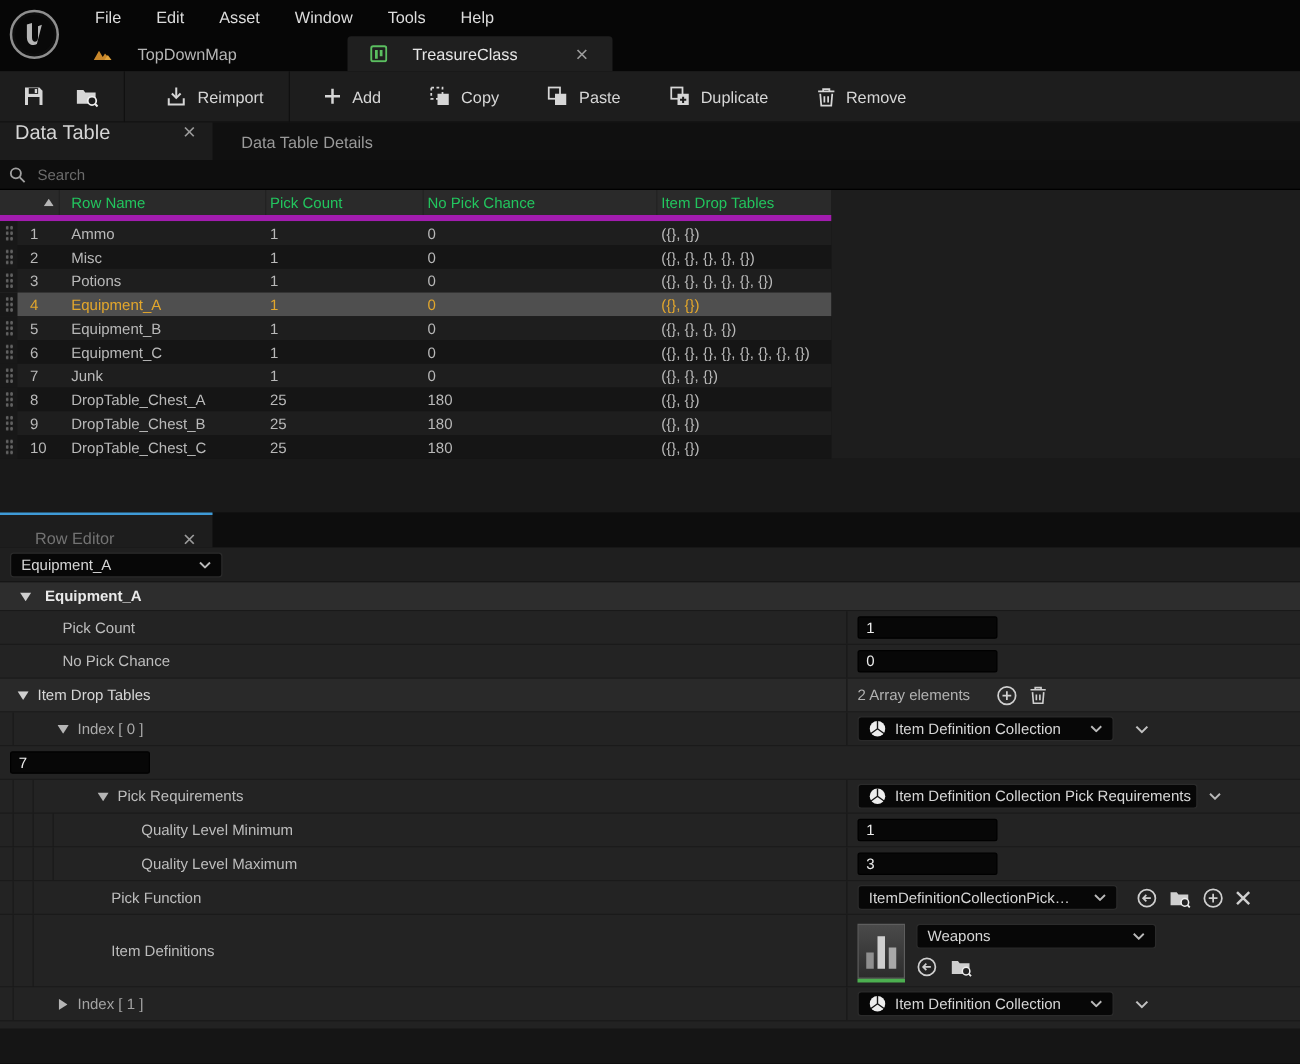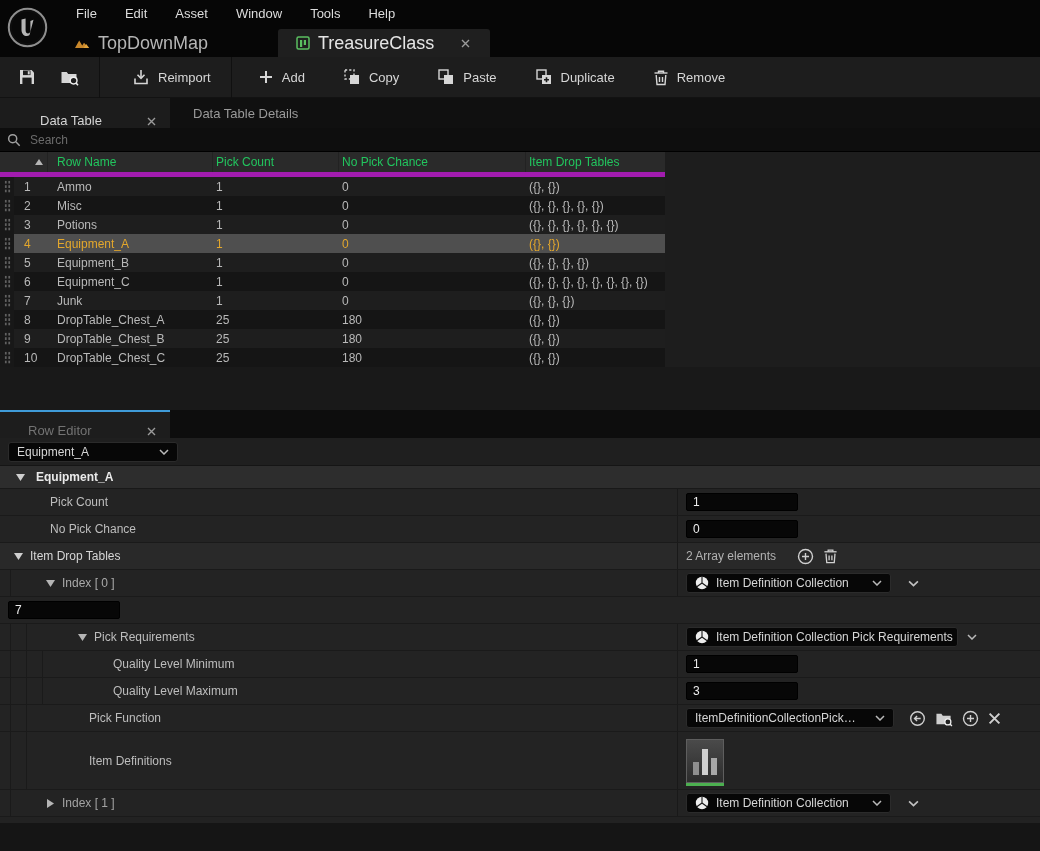--- a/index.html
+++ b/index.html
@@ -8,35 +8,35 @@
   #root { position:relative; width:1040px; height:851px; background:#161616; overflow:hidden; color:#c8c8c8; }
   .abs { position:absolute; }
   svg { display:block; }
 
   
   .topbar { left:0; top:0; width:1040px; height:57px; background:#060606; }
   .logo { left:7px; top:7px; width:41px; height:41px; }
   .menus { left:62px; top:0; height:27px; display:flex; align-items:center; }
   .menu-item { padding:0 14px; font-size:13px; color:#dcdcdc; height:27px; display:flex; align-items:center; cursor:default; }
   .asset-tabs { left:56px; top:29px; height:28px; display:flex; }
-  .atab { height:28px; display:flex; align-items:center; gap:8px; padding:0 18px; font-size:18px; color:#b5b5b5; }
+  .atab { height:28px; display:flex; align-items:center; gap:20px; padding:0 18px; font-size:13px; color:#b5b5b5; }
   .atab.inactive { width:222px; }
   .atab.active { width:212px; background:#1f1f1f; color:#e5e5e5; border-radius:3px 3px 0 0; }
   .atab .spacer { flex:1; }
   .xbtn { width:14px; height:14px; display:flex; align-items:center; justify-content:center; color:#9b9b9b; }
 
   
   .toolbar { left:0; top:57px; width:1040px; height:41px; background:#1d1d1d; border-bottom:1px solid #121212; display:flex; align-items:center; }
   .tbtn { height:33px; display:flex; align-items:center; gap:8px; padding:0 12px; color:#d6d6d6; font-size:13px; }
   .tsep { width:1px; height:41px; background:#101010; margin:0 8px; }
   .ticon { color:#d6d6d6; }
 
   
   .doctabs { left:0; top:98px; width:1040px; height:30px; background:#101010; }
-  .dtab-active { position:absolute; left:0; top:0; width:170px; height:30px; background:#1c1c1c; display:flex; align-items:flex-end; font-size:13px; color:#d5d5d5; padding:0 12px 0 40px; }
+  .dtab-active { position:absolute; left:0; top:0; width:170px; height:30px; background:#1c1c1c; display:flex; align-items:flex-start; font-size:16px; color:#d5d5d5; padding:0 12px 0 12px; }
   .dtab-active .spacer { flex:1; }
   .dtab-inactive { position:absolute; left:170px; top:0; height:30px; display:flex; align-items:center; padding:0 28px 0 23px; font-size:13px; color:#9a9a9a; }
 
   
   .searchbar { left:0; top:128px; width:1040px; height:24px; background:#0e0e0e; border-bottom:1px solid #000; display:flex; align-items:center; }
   .search-icon { margin-left:7px; color:#a0a0a0; }
   .searchbar input { flex:1; background:transparent; border:0; outline:none; color:#cfcfcf; font-size:12px; padding-left:9px; font-family:inherit; }
   .searchbar input::placeholder { color:#6b6b6b; }
 
   
@@ -596,20 +596,46 @@
         <span class="guide" style="left:26px"></span>
         <span style="margin-left:89px">Item Definitions</span>
       </div>
       <div class="pval" style="align-items:flex-start;padding-top:7px">
         <div class="thumb">
           <span class="bar b1"></span>
           <span class="bar b2"></span>
           <span class="bar b3"></span>
           <span class="green"></span>
         </div>
+        <div class="idef-right">
+          <div class="combo" style="width:192px">
+            <span>Weapons</span>
+            <span class="spacer"></span>
+            <span class="chev">
+              <svg width="10" height="6" viewBox="0 0 10 6" fill="none" stroke="currentColor" stroke-width="1.5">
+                  <path d="M1 1l4 4 4-4"></path>
+                </svg>
+            </span>
+          </div>
+          <div class="idef-icons">
+            <span class="ibtn">
+              <svg width="17" height="17" viewBox="0 0 16 16" fill="none" stroke="currentColor" stroke-width="1.3">
+                  <circle cx="8" cy="8" r="6.4"></circle>
+                  <path d="M11 8H5.3M7.6 5.6L5.2 8l2.4 2.4"></path>
+                </svg>
+            </span>
+            <span class="ibtn">
+              <svg width="18" height="17" viewBox="0 0 19 18">
+                  <path d="M1.5 4h5.2l1.5 2h8.3v9H1.5z" fill="#cfcfcf"></path>
+                  <circle cx="13.6" cy="12.6" r="3.2" fill="#232323" stroke="#efefef" stroke-width="1.3"></circle>
+                  <path d="M15.9 14.9l1.9 2" stroke="#efefef" stroke-width="1.5"></path>
+                </svg>
+            </span>
+          </div>
+        </div>
       </div>
     </div>
 
     <div class="prow">
       <div class="pname">
         <span class="guide" style="left:10px"></span>
         <span class="exp" style="margin-left:44px">
           <svg width="7" height="9" viewBox="0 0 7 9">
               <path d="M0 0l7 4.5L0 9z" fill="#b5b5b5"></path>
             </svg>

